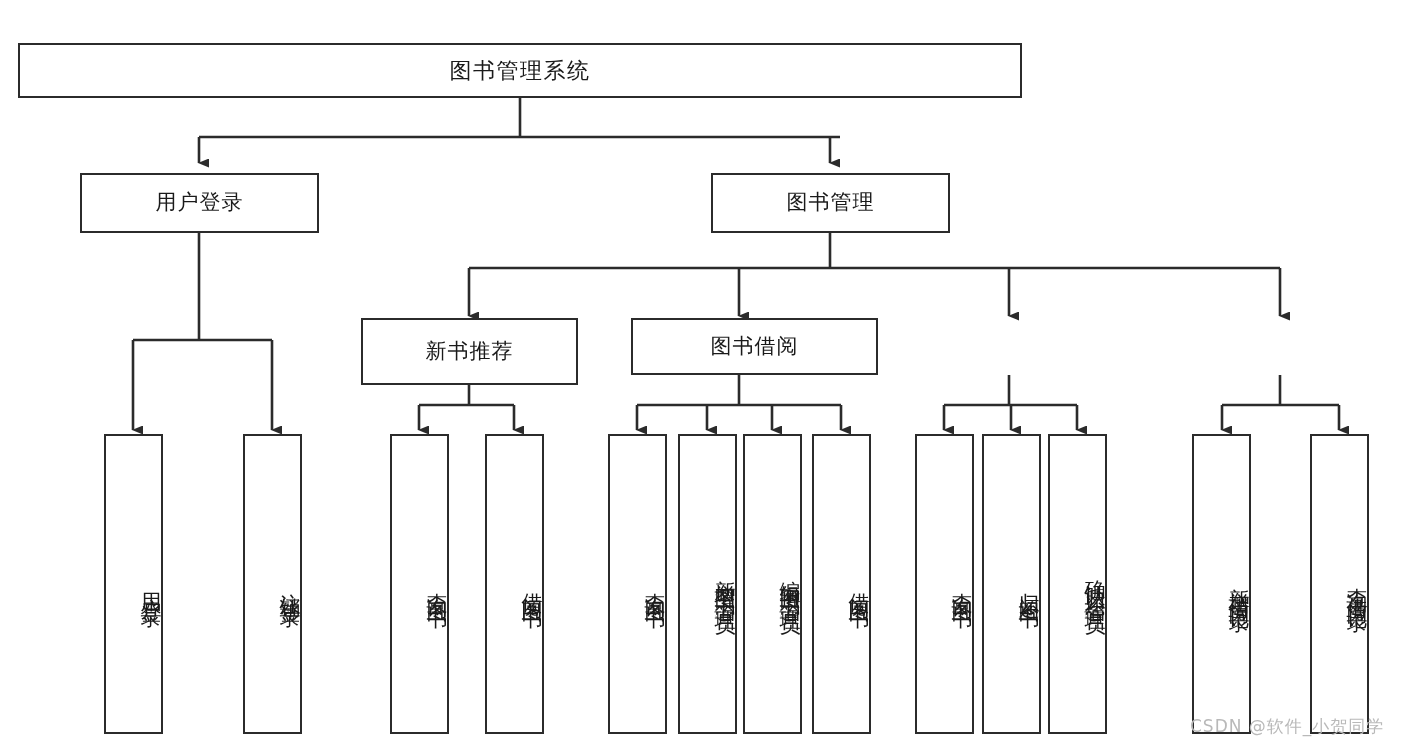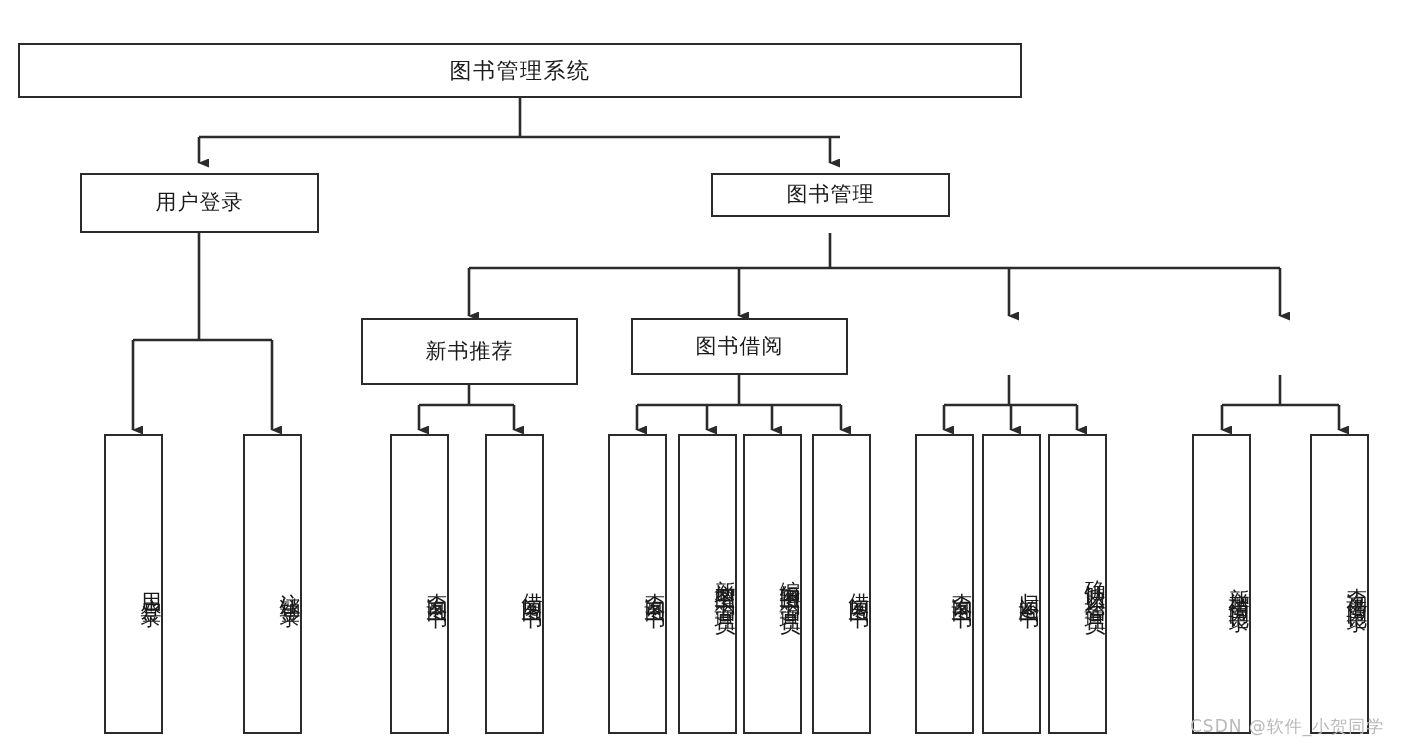--- a/index.html
+++ b/index.html
@@ -128,29 +128,29 @@
   </svg>
 
   <div class="node node-root" style="left:18px; top:12px; width:1004px; height:55px;margin-top:31px;">
     <span>图书管理系统</span>
   </div>
 
   <div class="node node-h" style="left:80px; top:173px; width:239px; height:60px;">
     <span>用户登录</span>
   </div>
 
-  <div class="node node-h" style="left:711px; top:173px; width:239px; height:44px;">
+  <div class="node node-h" style="left:711px; top:173px; width:239px; height:60px;">
     <span>图书管理</span>
   </div>
 
   <div class="node node-h" style="left:361px; top:318px; width:217px; height:67px;">
     <span>新书推荐</span>
   </div>
 
-  <div class="node node-h" style="left:631px; top:318px; width:217px; height:57px;">
+  <div class="node node-h" style="left:631px; top:318px; width:247px; height:57px;">
     <span>图书借阅</span>
   </div>
 
 
 
   <div class="node node-v" style="left:104px; top:434px; width:59px; height:300px;">
     <span class="vtext">用户登录</span>
   </div>
 
   <div class="node node-v" style="left:243px; top:434px; width:59px; height:300px;">

